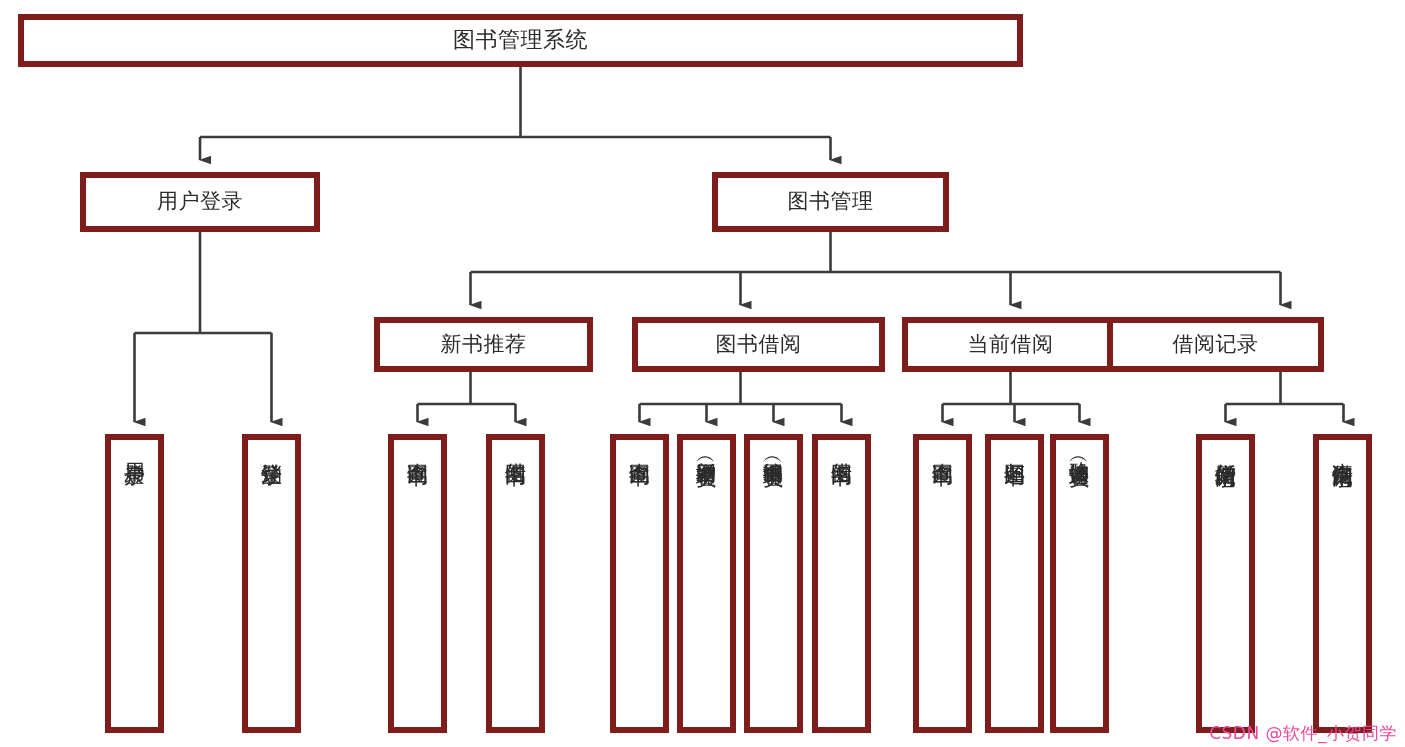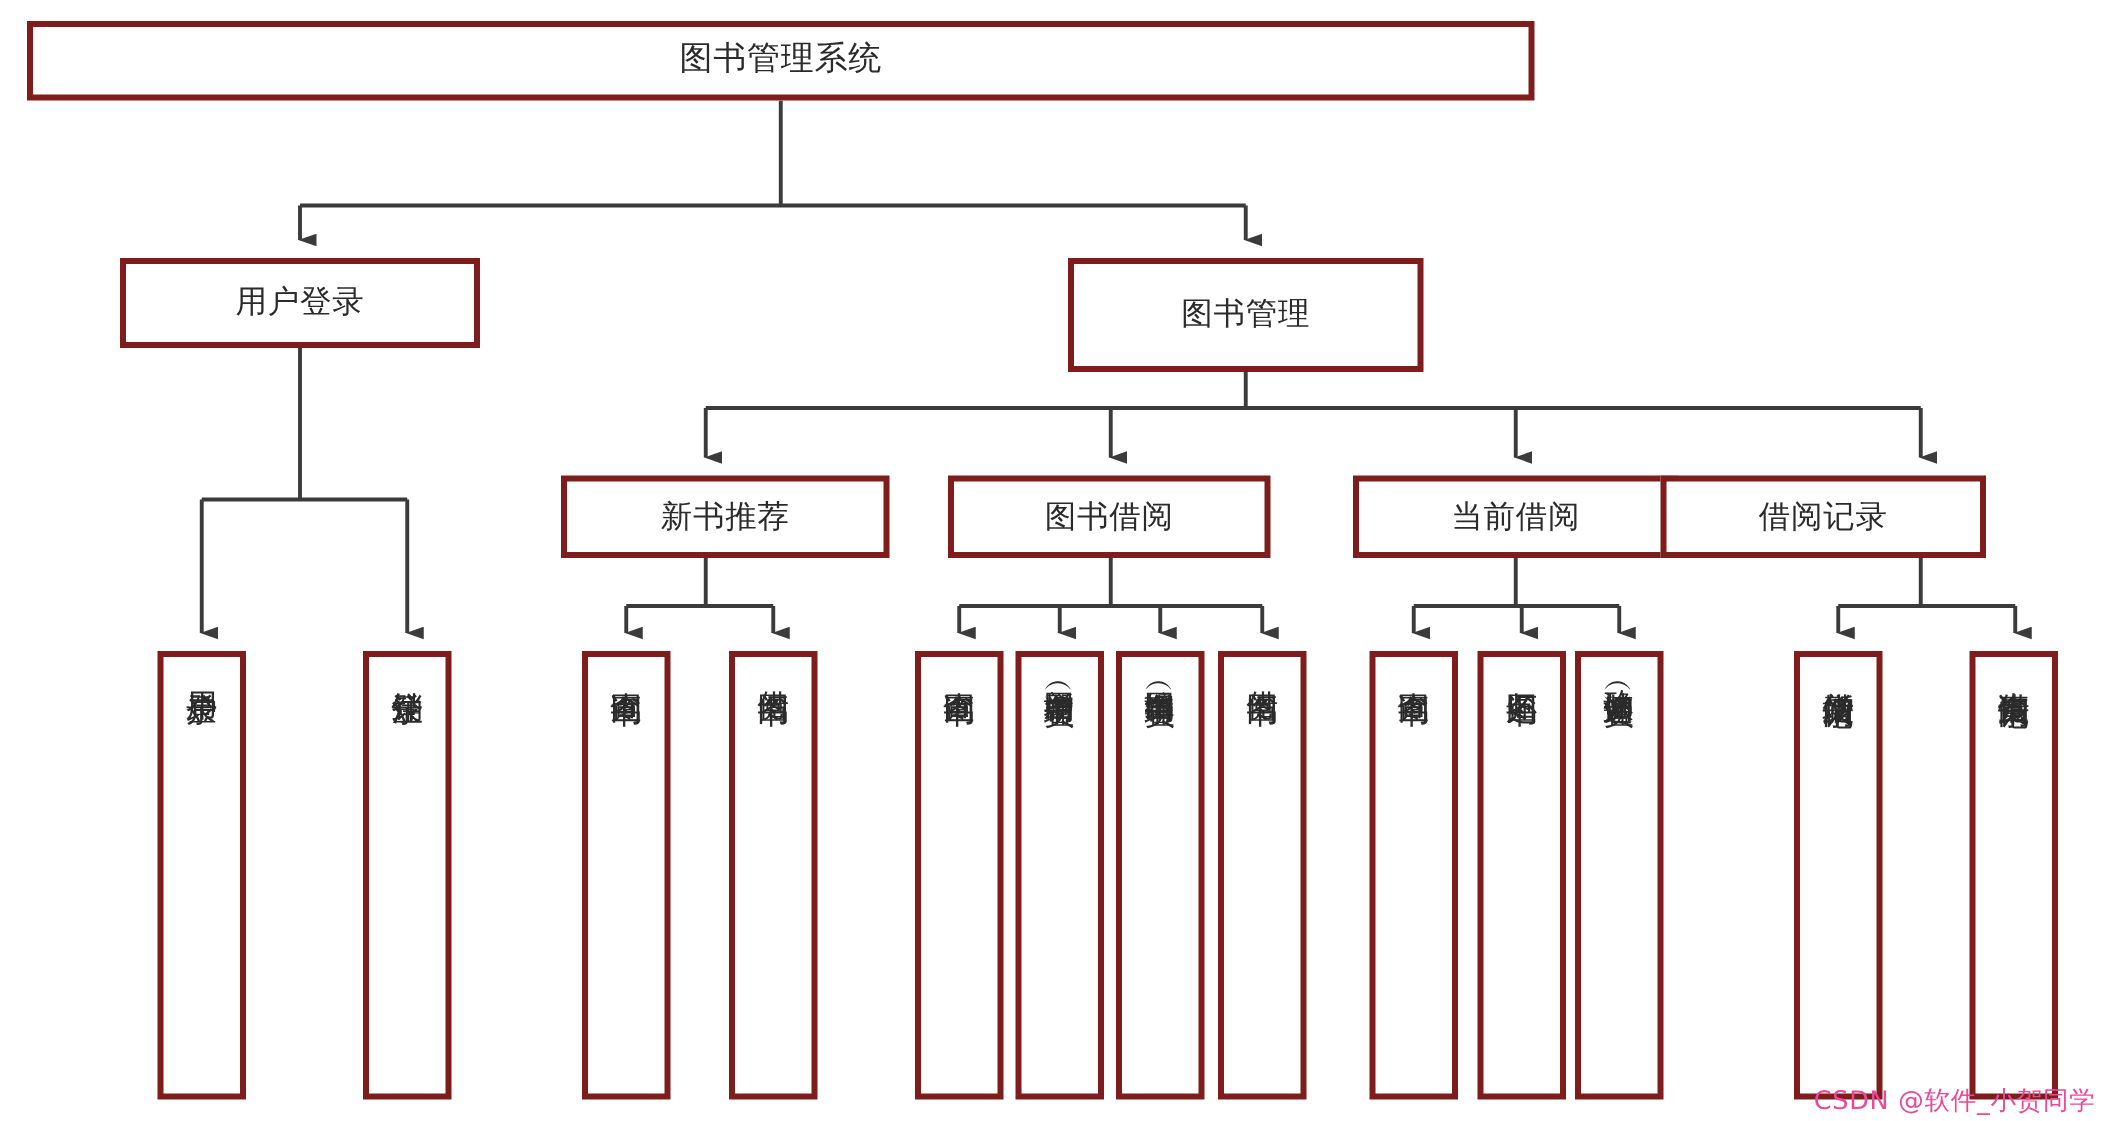--- a/index.html
+++ b/index.html
@@ -14,21 +14,21 @@
     position: relative;
     width: 1405px;
     height: 747px;
     background: #ffffff;
     overflow: hidden;
   }
   .node {
     position: absolute;
     box-sizing: border-box;
     background: #ffffff;
-    border: 4px solid #7f1d1d;
+    border: 6px solid #7f1d1d;
     display: flex;
     align-items: center;
     justify-content: center;
     color: #2b2b2b;
   }
   .node.horizontal {
     font-size: 21px;
     line-height: 1.1;
     letter-spacing: 0.5px;
     white-space: nowrap;
@@ -130,28 +130,28 @@
     </g>
   </svg>
 
   <div class="node horizontal root" style="left:18px; top:14px; width:1005px; height:53px;">
     <span>图书管理系统</span>
   </div>
 
   <div class="node horizontal" style="left:80px; top:172px; width:240px; height:60px;">
     <span>用户登录</span>
   </div>
-  <div class="node horizontal" style="left:712px; top:172px; width:237px; height:76px;">
+  <div class="node horizontal" style="left:712px; top:172px; width:237px; height:60px;">
     <span>图书管理</span>
   </div>
 
   <div class="node horizontal" style="left:361px; top:317px; width:219px; height:55px;margin-left:13px;">
     <span>新书推荐</span>
   </div>
-  <div class="node horizontal" style="left:632px; top:317px; width:215px; height:55px;">
+  <div class="node horizontal" style="left:632px; top:317px; width:253px; height:55px;">
     <span>图书借阅</span>
   </div>
   <div class="node horizontal" style="left:902px; top:317px; width:217px; height:55px;">
     <span>当前借阅</span>
   </div>
   <div class="node horizontal" style="left:1107px; top:317px; width:217px; height:55px;text-align:center;">
     <span>借阅记录</span>
   </div>
 
   <div class="node vertical" style="left:105px; top:434px; width:59px; height:299px;">

